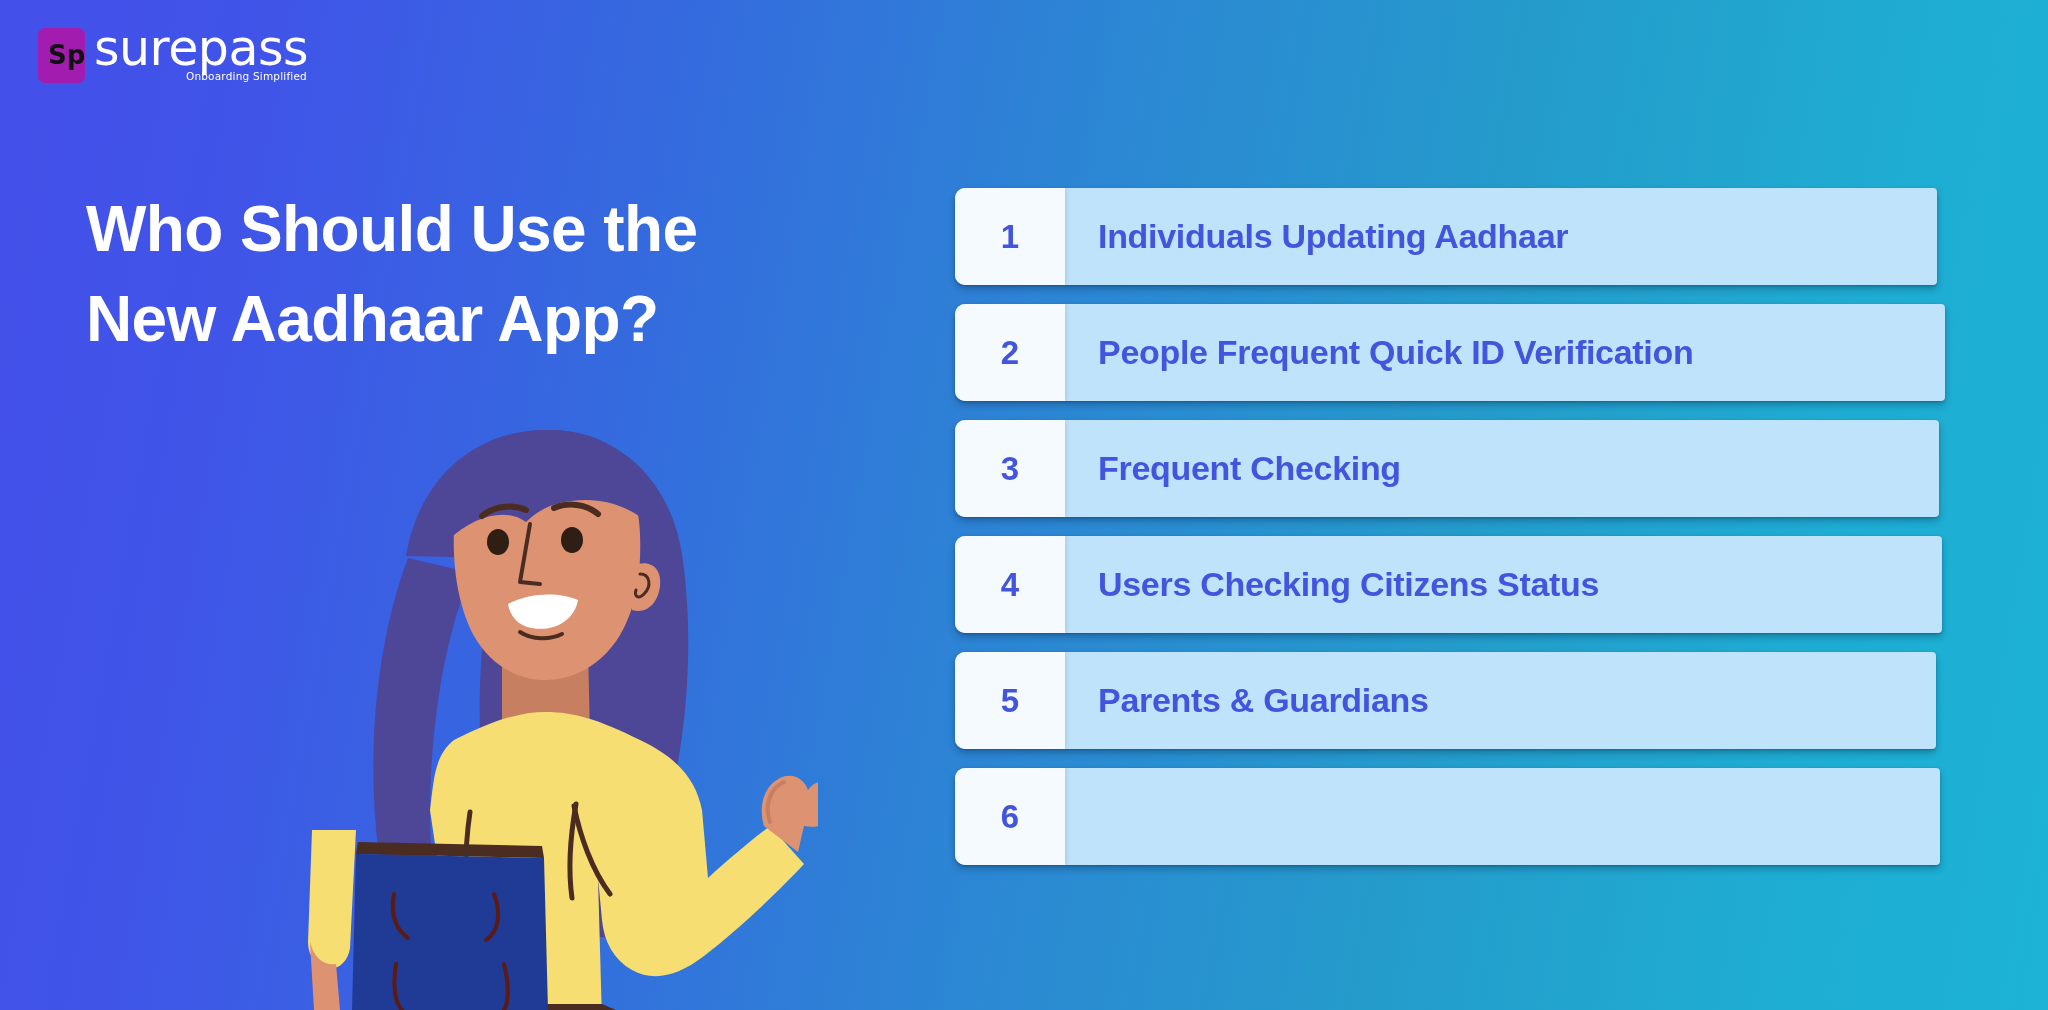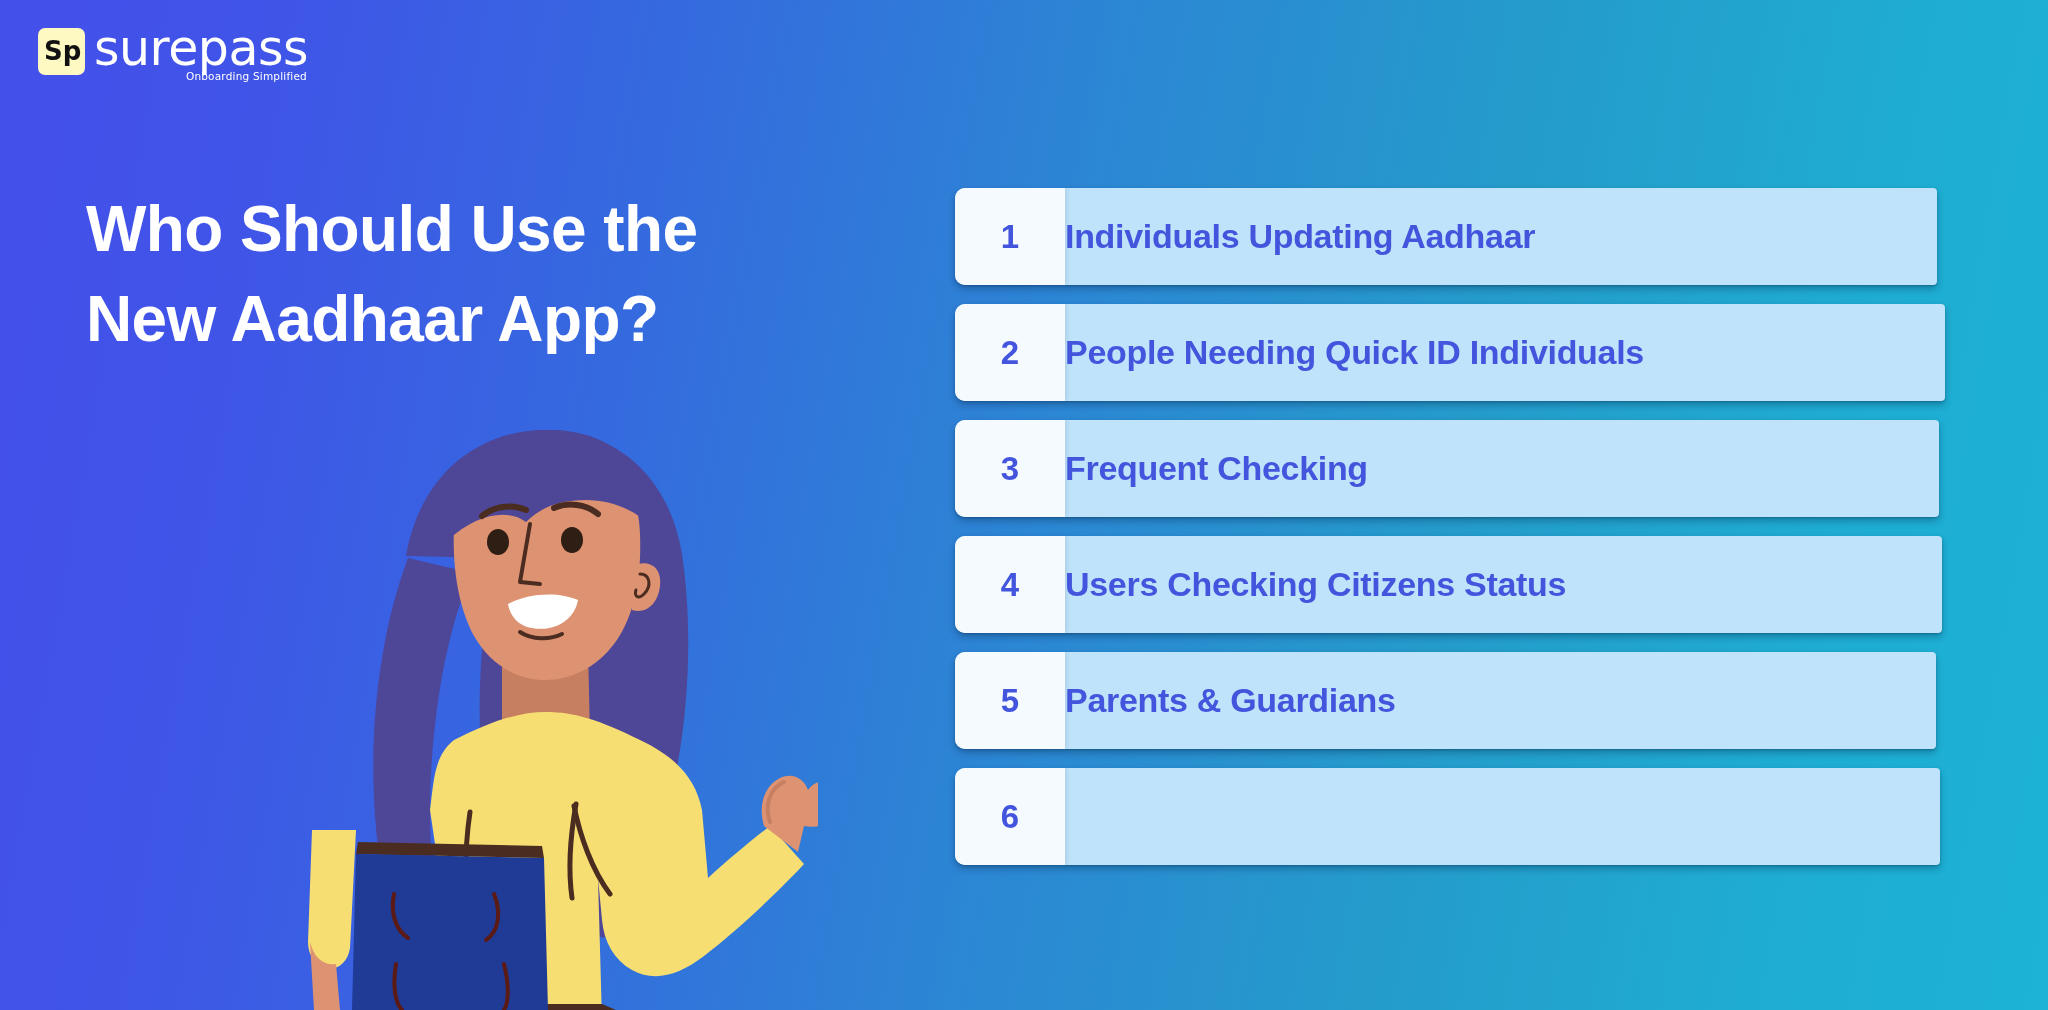--- a/index.html
+++ b/index.html
@@ -27,26 +27,26 @@
   .logo-wrap {
     position: absolute;
     left: 38px;
     top: 26px;
     display: flex;
     align-items: flex-start;
     height: 64px;
   }
   .logo-mark {
     width: 47px;
-    height: 47px;
-    background: #fef9c3;
+    height: 55px;
+    background: #a21caf;
     border-radius: 7px;
     display: flex;
     align-items: center;
-    justify-content: center;
+    justify-content: flex-end;
     flex: 0 0 auto;
     margin-top: 2px;
   }
   .logo-mark svg { display: block; }
 
   .logo-text-block {
     margin-left: 9px;
     position: relative;
     height: 62px;
   }
@@ -123,20 +123,21 @@
     justify-content: center;
     color: #4355DD;
     font-size: 33px;
     font-weight: bold;
     box-shadow: 2px 0 4px rgba(0, 30, 70, 0.10);
   }
   .card-label {
     flex: 1 1 auto;
     display: flex;
     align-items: center;
+    padding-left: 33px;
     padding-right: 20px;
     color: #4355DD;
     font-size: 34px;
     font-weight: bold;
     letter-spacing: -0.3px;
   }
 
   
   .card.w1 { width: 982px; }
   .card.w2 { width: 990px; }
@@ -245,21 +246,21 @@
 
 <div class="card-list">
 
   <div class="card w1">
     <div class="card-num">1</div>
     <div class="card-label">Individuals Updating Aadhaar</div>
   </div>
 
   <div class="card w2">
     <div class="card-num">2</div>
-    <div class="card-label">People Needing Quick ID Individuals</div>
+    <div class="card-label">People Frequent Quick ID Verification</div>
   </div>
 
   <div class="card w3">
     <div class="card-num">3</div>
     <div class="card-label">Frequent Checking</div>
   </div>
 
   <div class="card w4">
     <div class="card-num">4</div>
     <div class="card-label">Users Checking Citizens Status</div>

